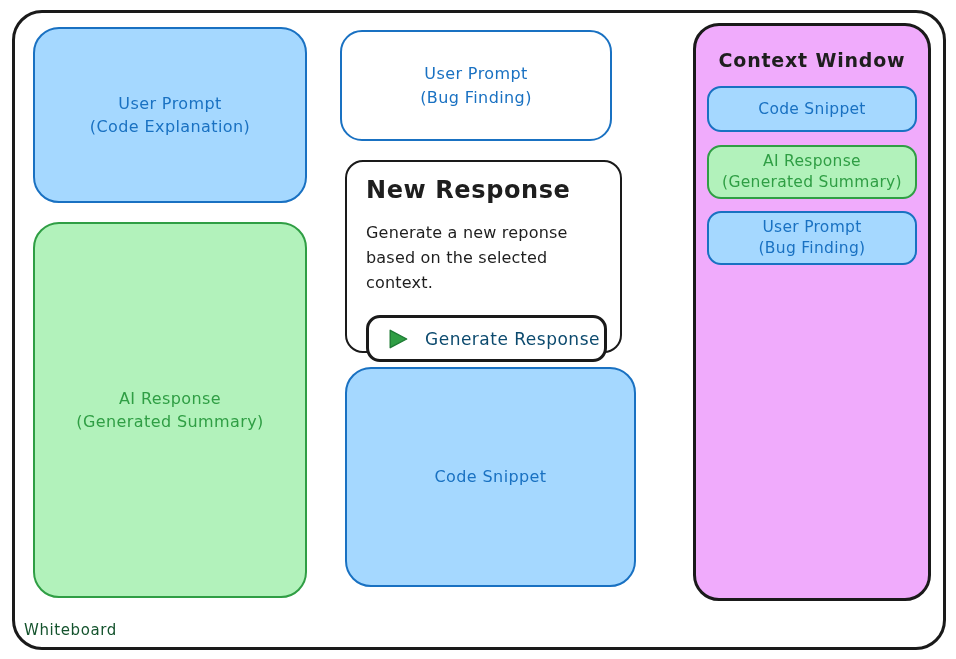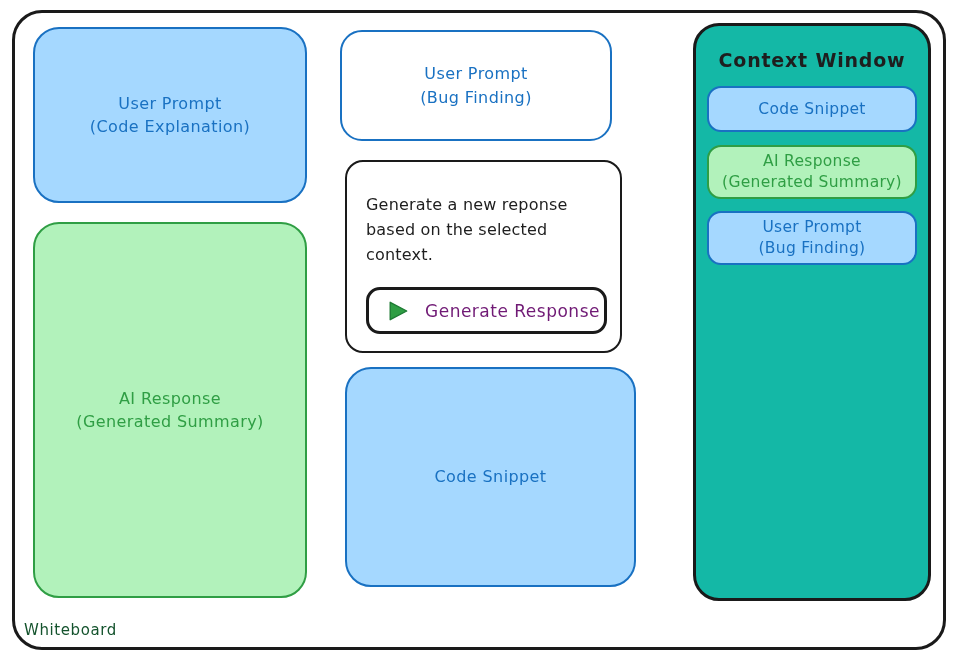--- a/index.html
+++ b/index.html
@@ -92,32 +92,32 @@
     background: #ffffff;
     border: 3px solid #1a1a1a;
     border-radius: 14px;
     display: flex;
     align-items: center;
     gap: 16px;
     padding-left: 18px;
     cursor: pointer;
   }
   .generate-btn .btn-label {
-    color: #701a75;
+    color: #0c4a6e;
     font-size: 17px;
     font-weight: 500;
     letter-spacing: 0.5px;
   }
   .play-icon { width: 22px; height: 24px; display: inline-flex; }
   
   .context-panel {
     position: absolute;
     left: 693px; top: 23px;
     width: 238px; height: 578px;
-    background: #14b8a6;
+    background: #f0abfc;
     border: 3px solid #1a1a1a;
     border-radius: 26px;
     padding: 23px 14px 0 14px;
     display: flex;
     flex-direction: column;
     align-items: center;
   }
   .context-title {
     font-size: 19px;
     font-weight: 600;
@@ -172,20 +172,21 @@
     <span class="label">AI Response
 (Generated Summary)</span>
   </div>
 
   <div class="shape outline-blue-shape box-user-prompt-bug">
     <span class="label">User Prompt
 (Bug Finding)</span>
   </div>
 
   <div class="card">
+    <div class="card-title">New Response</div>
     <div class="card-desc">Generate a new reponse based on the selected context.</div>
     <div class="generate-btn">
       <span class="play-icon">
         <svg viewBox="0 0 24 24" width="22" height="24" aria-hidden="true">
           <path d="M3.5 2.5 L21.5 12 L3.5 21.5 Z" fill="#2f9e44" stroke="#1d7a33" stroke-width="1.5" stroke-linejoin="round"></path>
         </svg>
       </span>
       <span class="btn-label">Generate Response</span>
     </div>
   </div>

